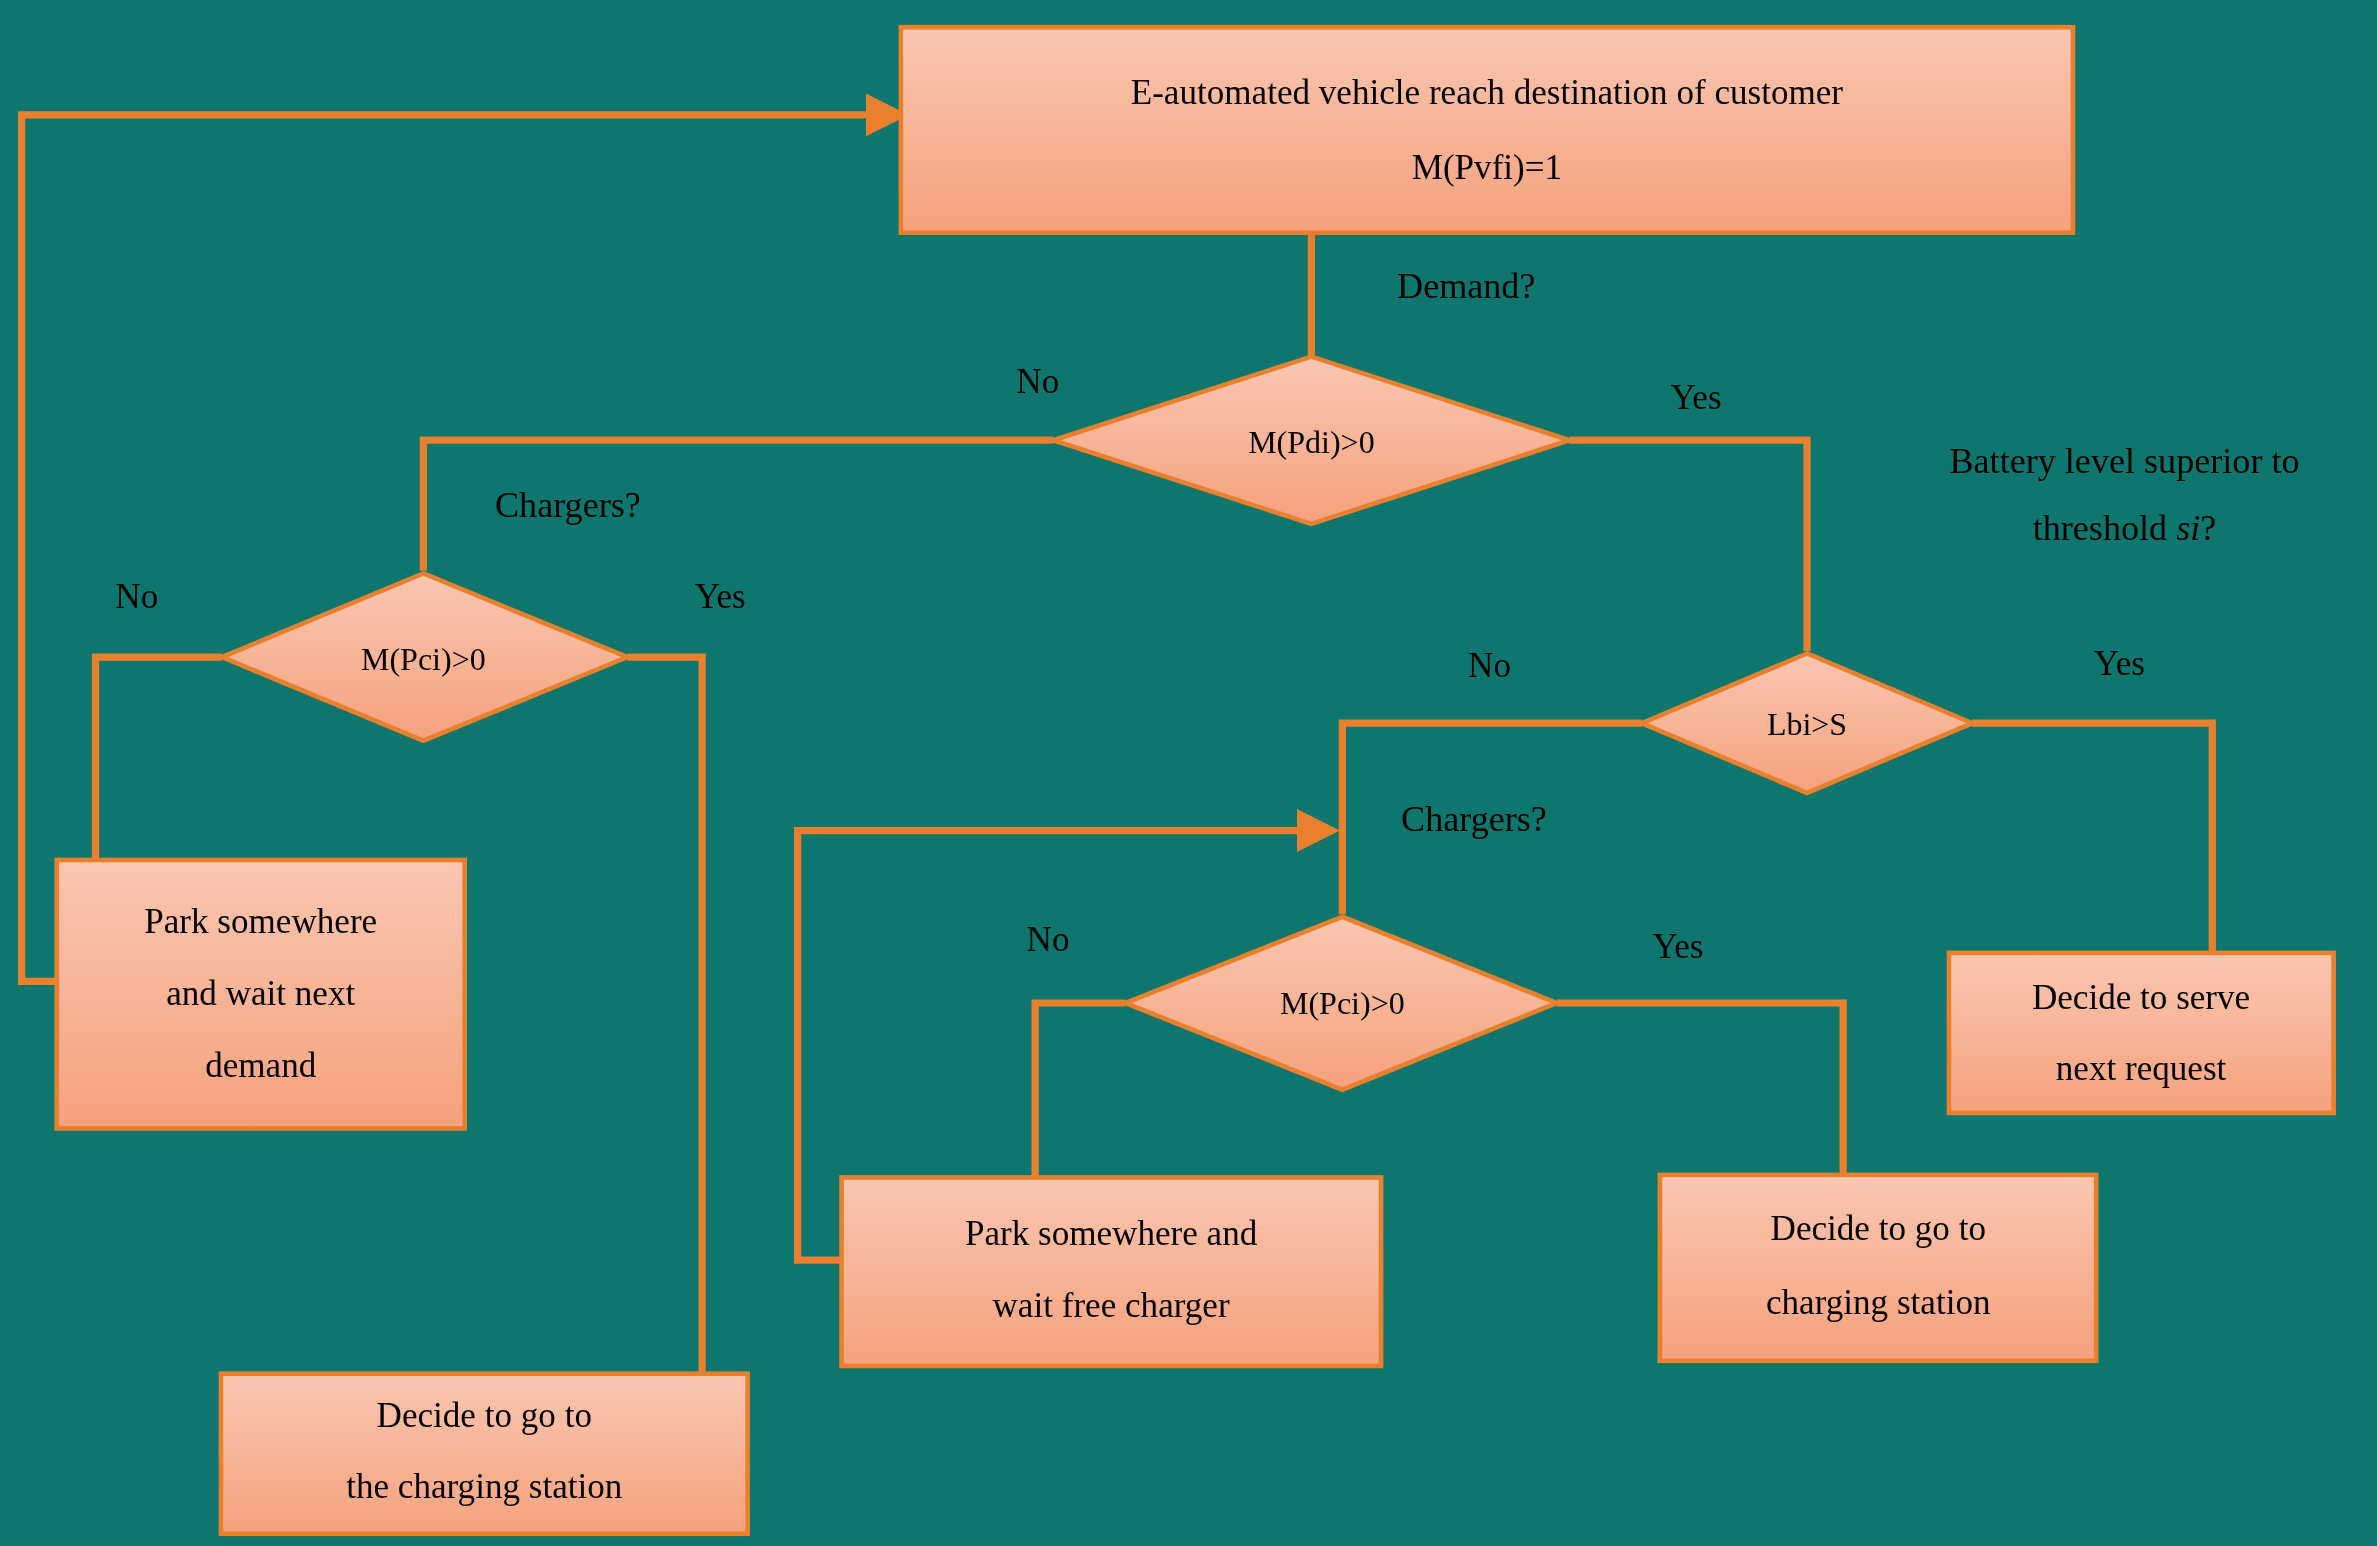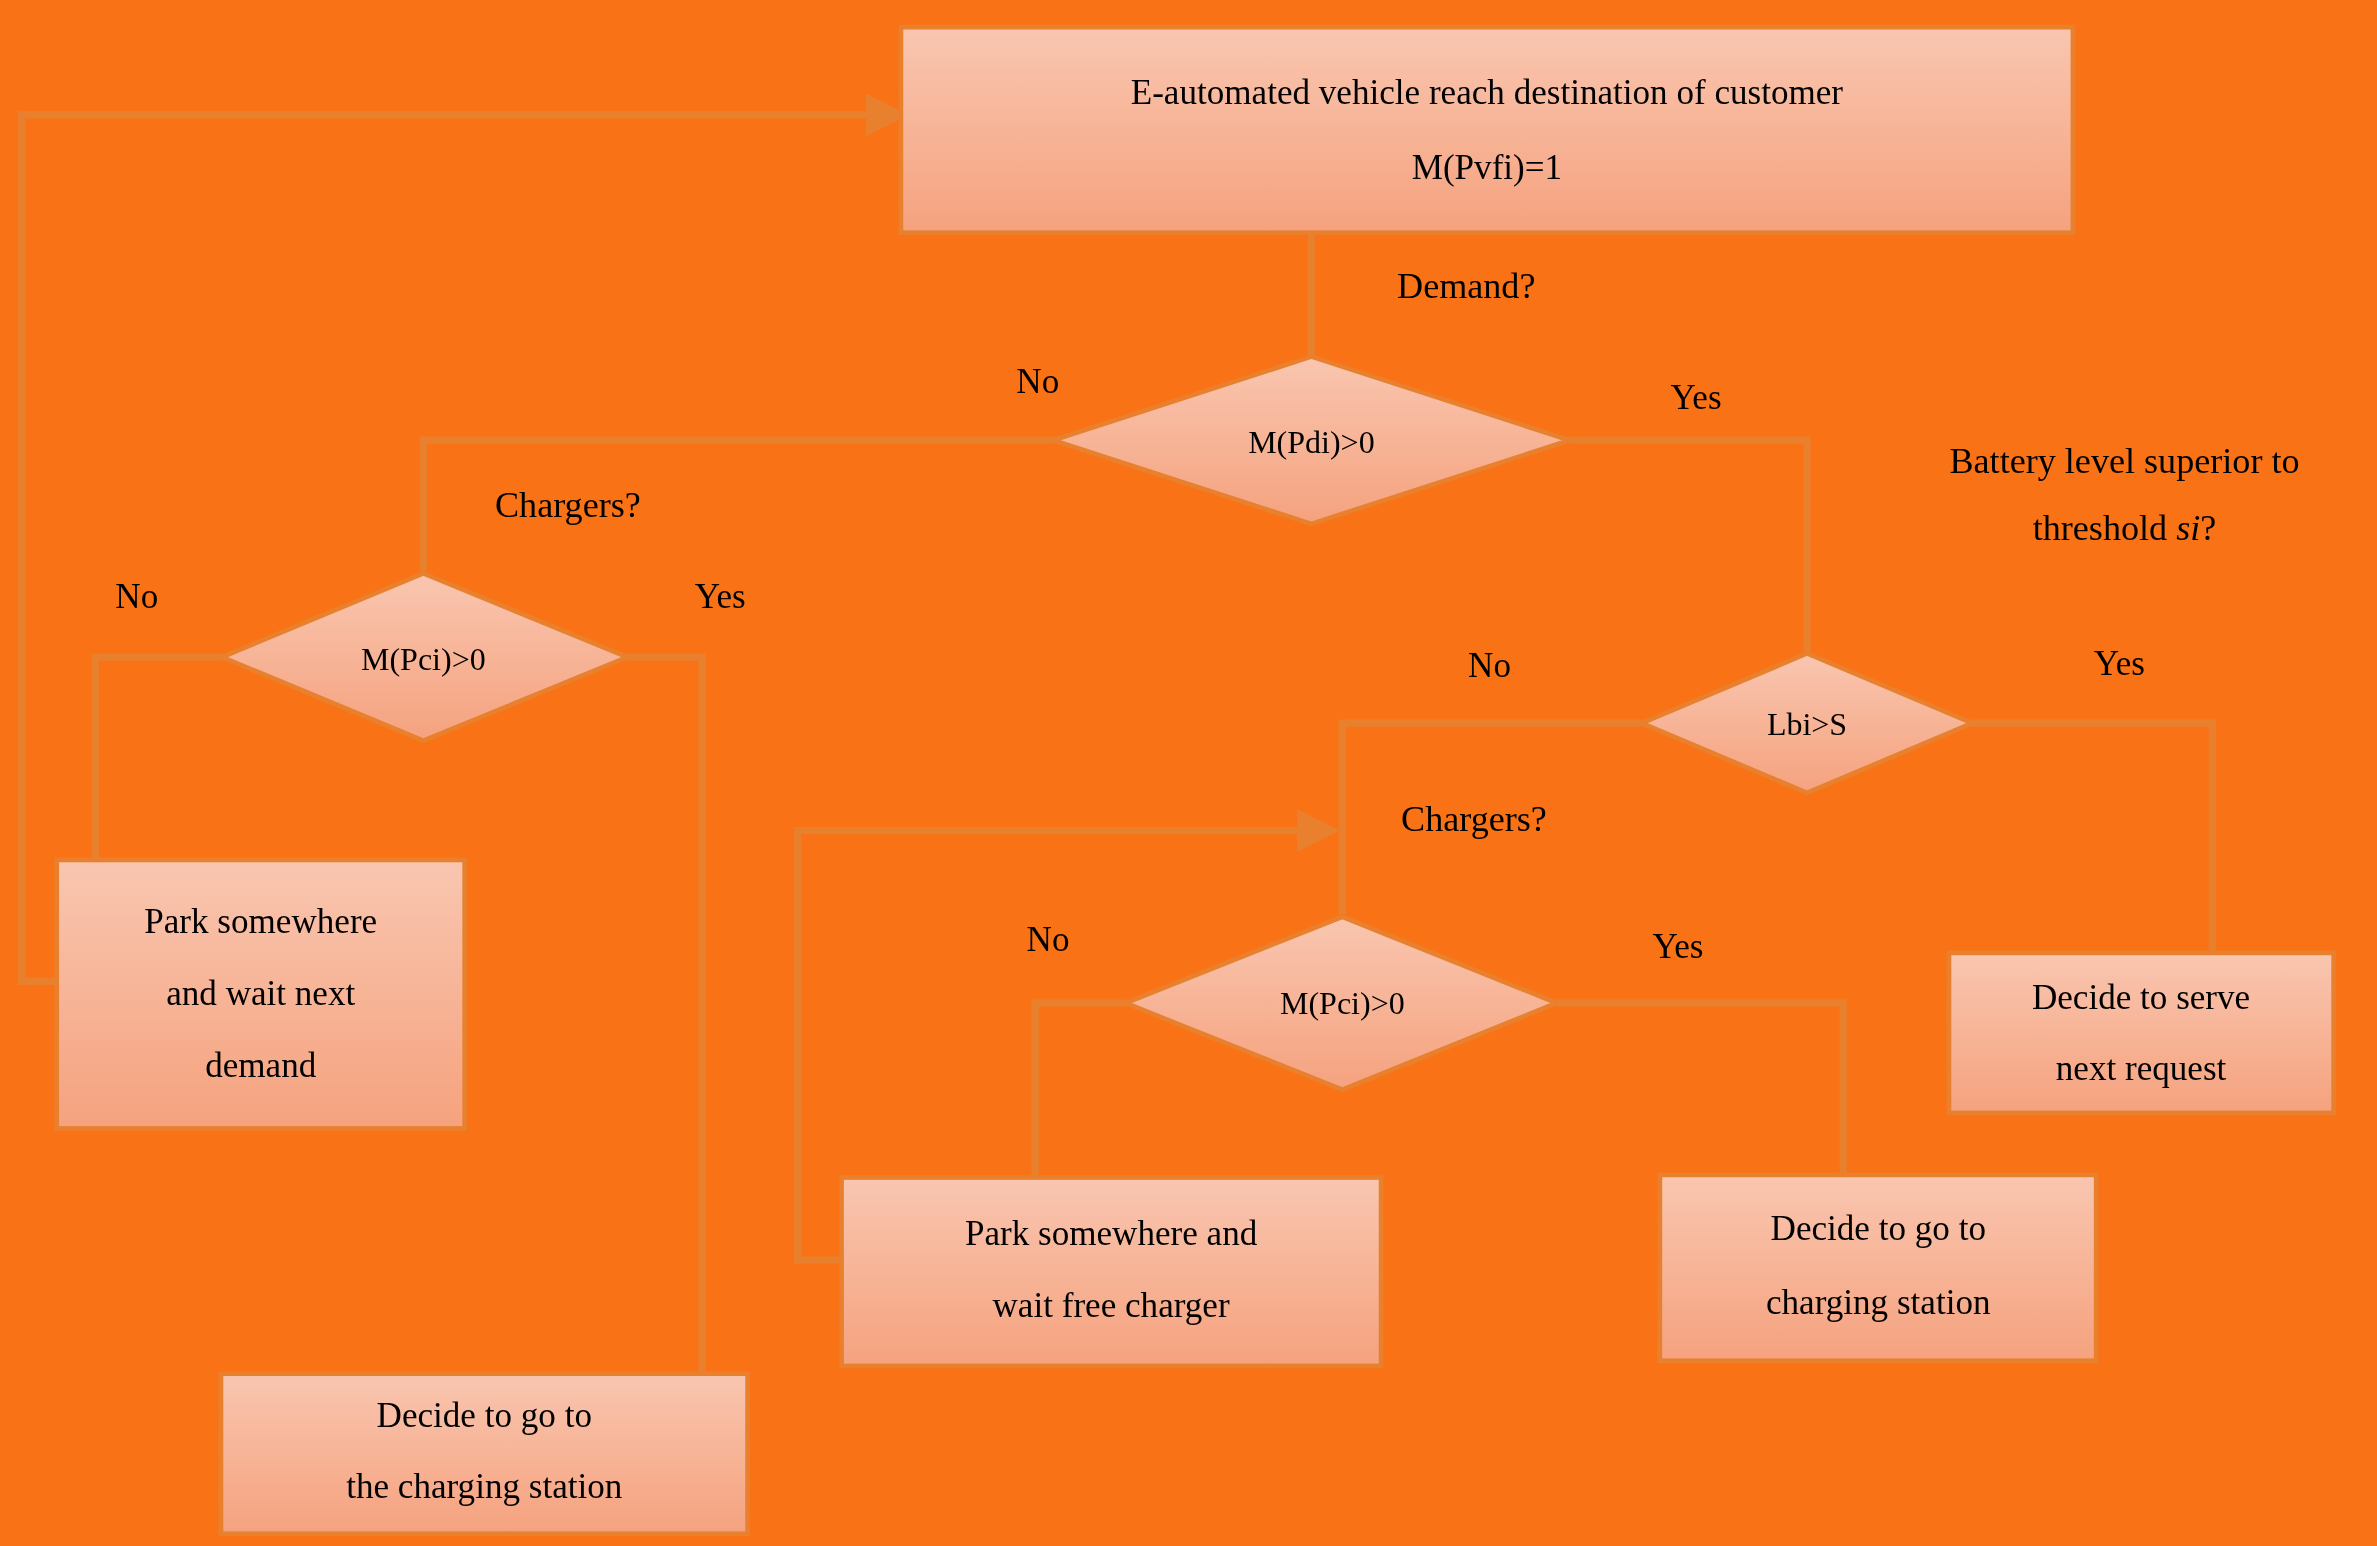--- a/index.html
+++ b/index.html
@@ -7,21 +7,21 @@
     padding: 0;
     background: #ffffff;
   }
   body {
     font-family: "Liberation Serif", "DejaVu Serif", serif;
   }
   #stage {
     position: relative;
     width: 2377px;
     height: 1547px;
-    background: #f97316;
+    background: #0f766e;
     overflow: hidden;
   }
   svg#flow {
     position: absolute;
     left: 0;
     top: 0;
     width: 2377px;
     height: 1547px;
     display: block;
   }

